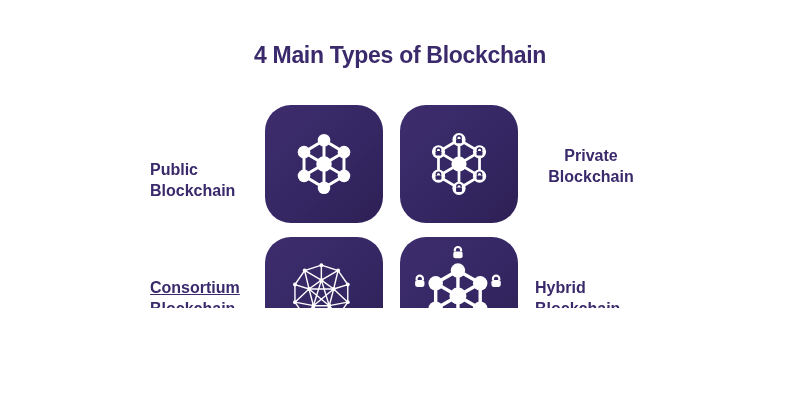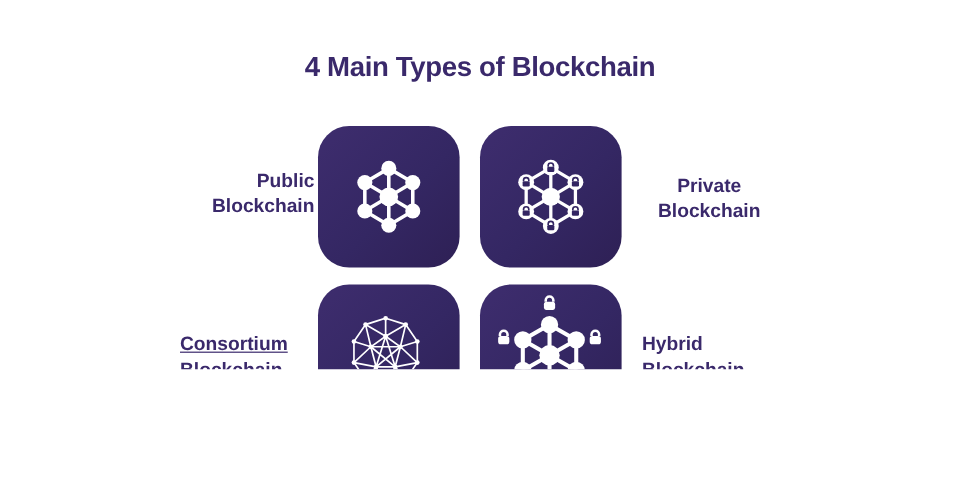--- a/index.html
+++ b/index.html
@@ -18,21 +18,21 @@
     display:flex;align-items:center;justify-content:center;
   }
   .tile-public{left:265px;top:105px;}
   .tile-private{left:400px;top:105px;}
   .tile-consortium{left:265px;top:237px;}
   .tile-hybrid{left:400px;top:237px;}
   .label{
     position:absolute;width:112px;font-size:16px;font-weight:700;
     line-height:21px;color:#3a296b;
   }
-  .label-public{left:150px;top:141px;text-align:right;}
+  .label-public{left:150px;top:159px;}
   .label-private{left:535px;top:145px;text-align:center;}
   .label-consortium{left:150px;top:277px;text-decoration:underline;}
   .label-hybrid{left:535px;top:277px;}
   .logo{position:absolute;left:746px;top:350px;width:36px;height:42px;}
 </style>
 </head>
 <body>
 
 <div class="canvas">
 

